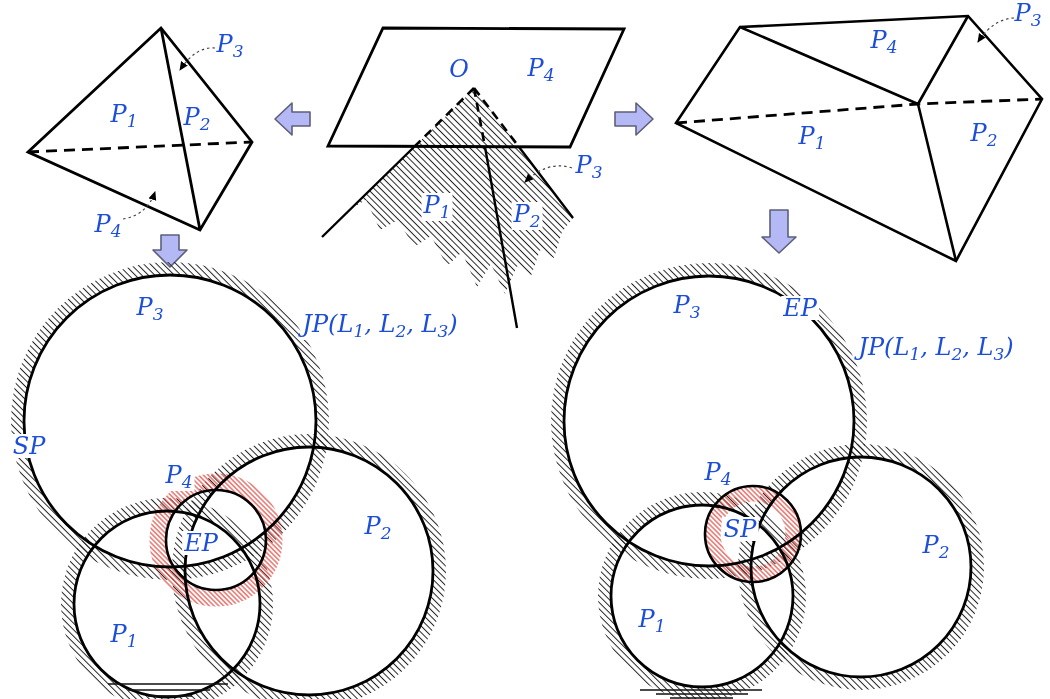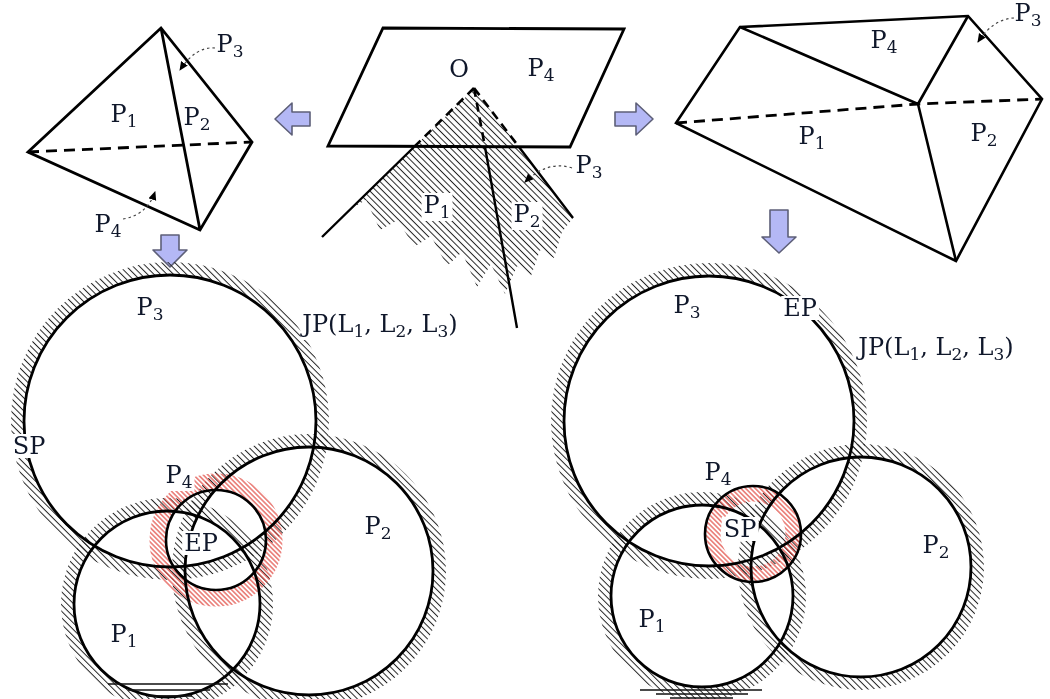--- a/index.html
+++ b/index.html
@@ -3,21 +3,21 @@
 <meta charset="utf-8">
 <style>
   html,body{margin:0;padding:0;background:#fff;}
   #stage{
     position:relative;width:1050px;height:699px;background:#ffffff;
     font-family:"DejaVu Serif", serif;overflow:hidden;
   }
   #stage svg{position:absolute;left:0;top:0;}
   .lbl{
     position:absolute;transform:translate(-50%,-50%);
-    font-size:24px;color:#0f172a;
+    font-style:italic;font-size:24px;color:#1d4ed8;
     white-space:nowrap;line-height:1.0;z-index:5;
   }
   .lbl .sub{font-size:17px;vertical-align:-5px;}
   .bg{background:#ffffff;padding:0 2px;}
 </style>
 </head>
 <body>
 
 <div id="stage">
 

